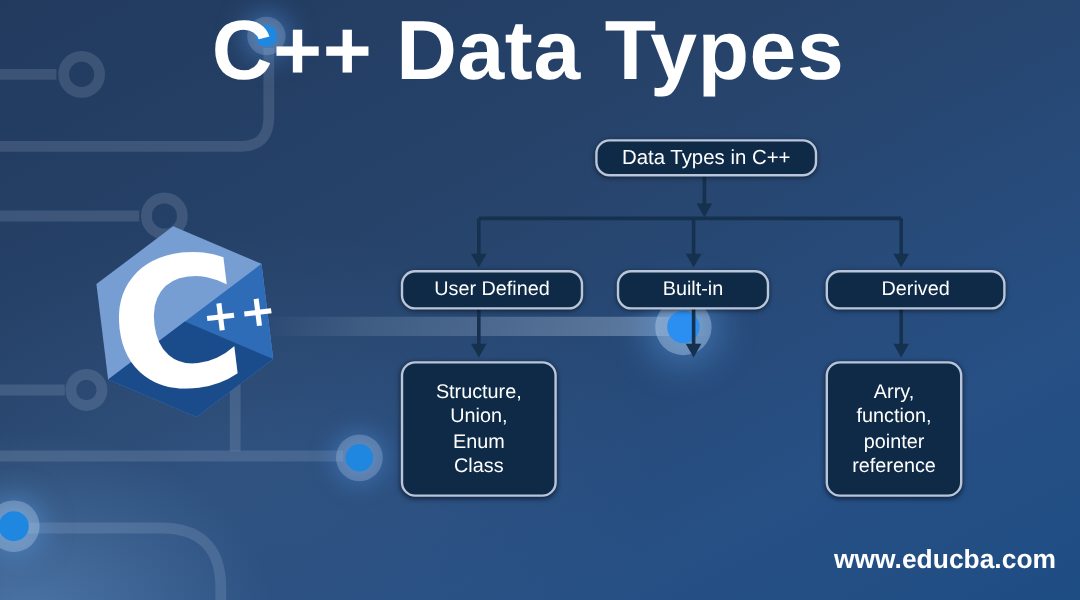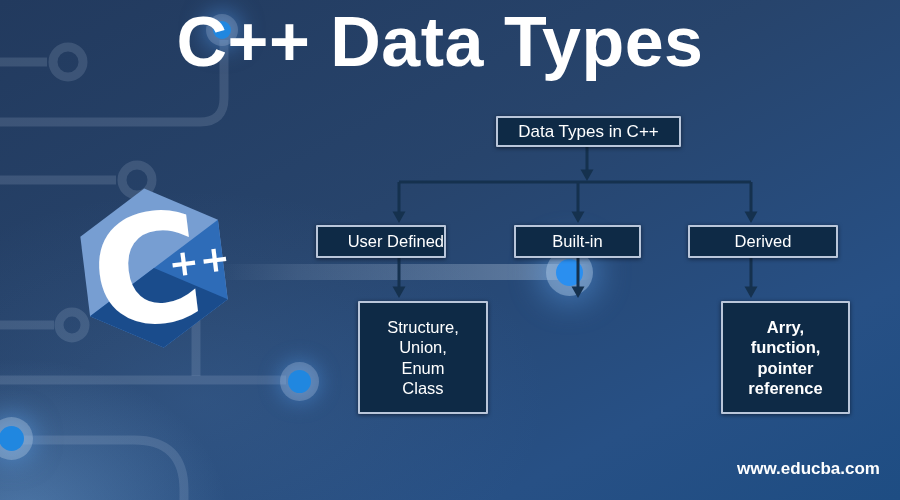--- a/index.html
+++ b/index.html
@@ -31,34 +31,34 @@
     position:absolute;left:0;top:5px;width:880px;text-align:center;
     font-size:70px;font-weight:bold;letter-spacing:0.5px;line-height:1.08;
   }
   .logo{position:absolute;left:72px;top:178px;width:172px;height:182px;overflow:visible;}
   .logo text{font-family:"DejaVu Sans","Liberation Sans",sans-serif;font-weight:bold;fill:#ffffff;}
   .logo .logo-c{font-size:150px;}
   .logo .logo-pp{font-size:36px;letter-spacing:1px;}
   .connectors{position:absolute;left:0;top:0;pointer-events:none;}
   .node,.leaf{
     position:absolute;display:flex;align-items:center;justify-content:center;
-    background:#0e2a46;border:2px solid #b9c6da;border-radius:1px;
+    background:#0e2a46;border:2px solid #b9c6da;border-radius:12px;
     box-shadow:0 1px 4px rgba(0,0,10,0.55);box-sizing:border-box;text-align:center;
   }
   .node{height:33px;font-size:16.5px;}
   .leaf{font-size:16.5px;line-height:1.24;padding:6px 4px;}
   .leaf span{white-space:pre-line;}
   .n-root{left:496px;top:116px;width:185px;height:31px;font-size:17px;}
-  .n-cat1{left:316px;top:225px;width:130px;justify-content:flex-end;}
+  .n-cat1{left:334px;top:225px;width:152px;}
   .n-cat2{left:514px;top:225px;width:127px;text-align:right;}
   .n-cat3{left:688px;top:225px;width:150px;}
-  .l-1{left:334px;top:301px;width:130px;height:113px;margin-left:24px;}
+  .l-1{left:334px;top:301px;width:130px;height:113px;}
   .l-2{left:511px;top:301px;width:128px;height:115px;}
-  .l-3{left:721px;top:301px;width:129px;height:113px;font-weight:bold;}
-  .watermark{position:absolute;right:20px;bottom:21px;font-size:17px;font-weight:bold;}
+  .l-3{left:688px;top:301px;width:114px;height:113px;}
+  .watermark{position:absolute;right:20px;bottom:21px;font-size:22px;font-weight:bold;}
 </style>
 </head>
 <body>
 
 <div class="stage">
 
   <svg class="traces" width="900" height="500" viewBox="0 0 900 500" fill="none" stroke="rgba(205,220,240,0.15)" stroke-width="9">
     <g>
       <path d="M0,62 H47"></path>
       <path d="M0,122 H200 Q224,122 224,98 V40"></path>

